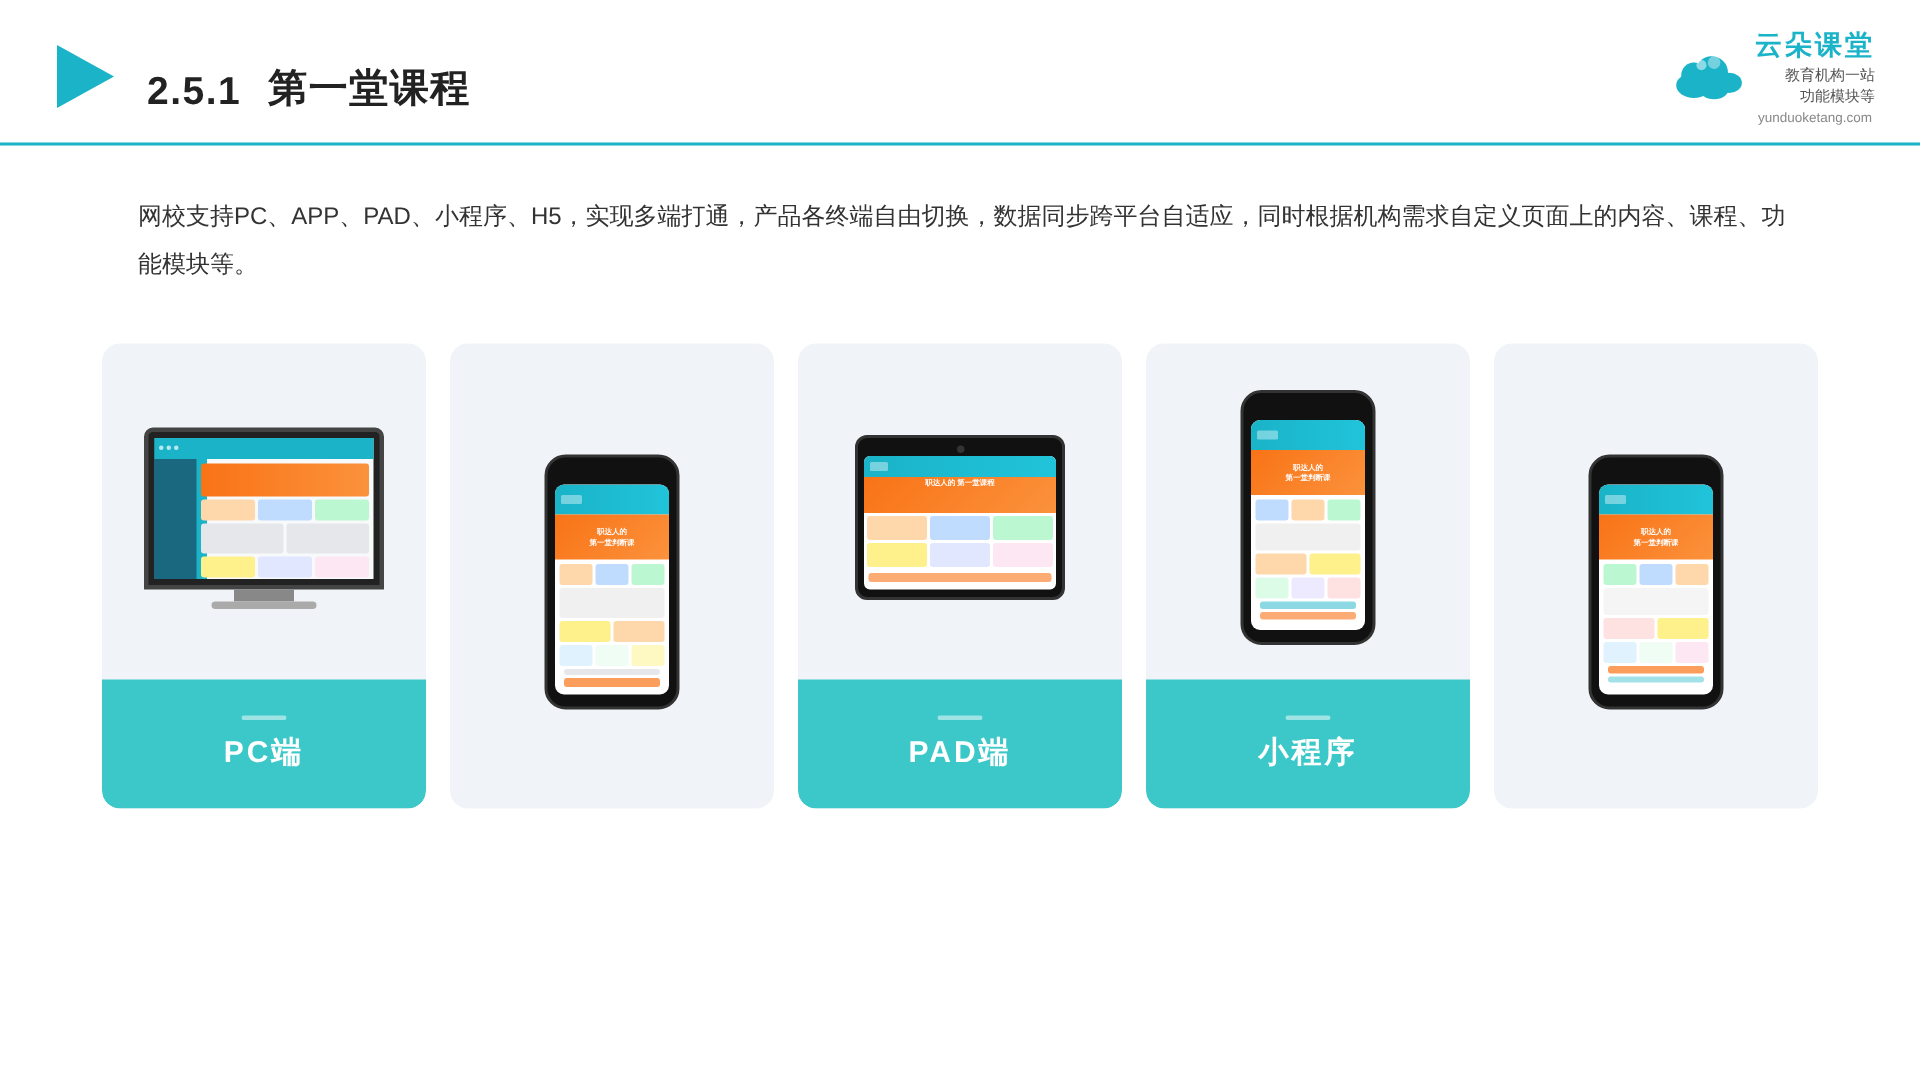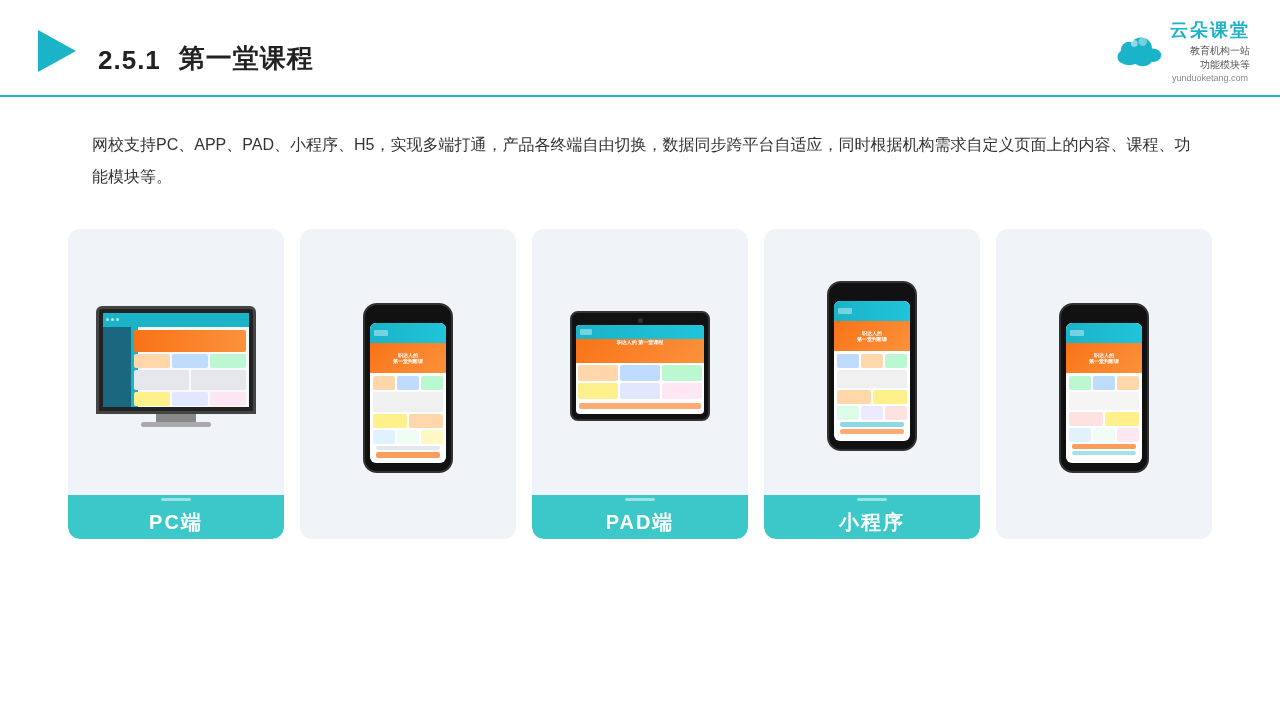--- a/index.html
+++ b/index.html
@@ -109,21 +109,21 @@
       width: 100%;
     }
 
     .device-label {
       width: 100%;
       background: #3cc8c8;
       color: #fff;
       font-size: 20px;
       font-weight: bold;
       text-align: center;
-      padding: 3px 0;
+      padding: 24px 0;
       border-radius: 0 0 12px 12px;
       letter-spacing: 2px;
     }
 
     
     .pc-mockup {
       display: flex;
       flex-direction: column;
       align-items: center;
     }

